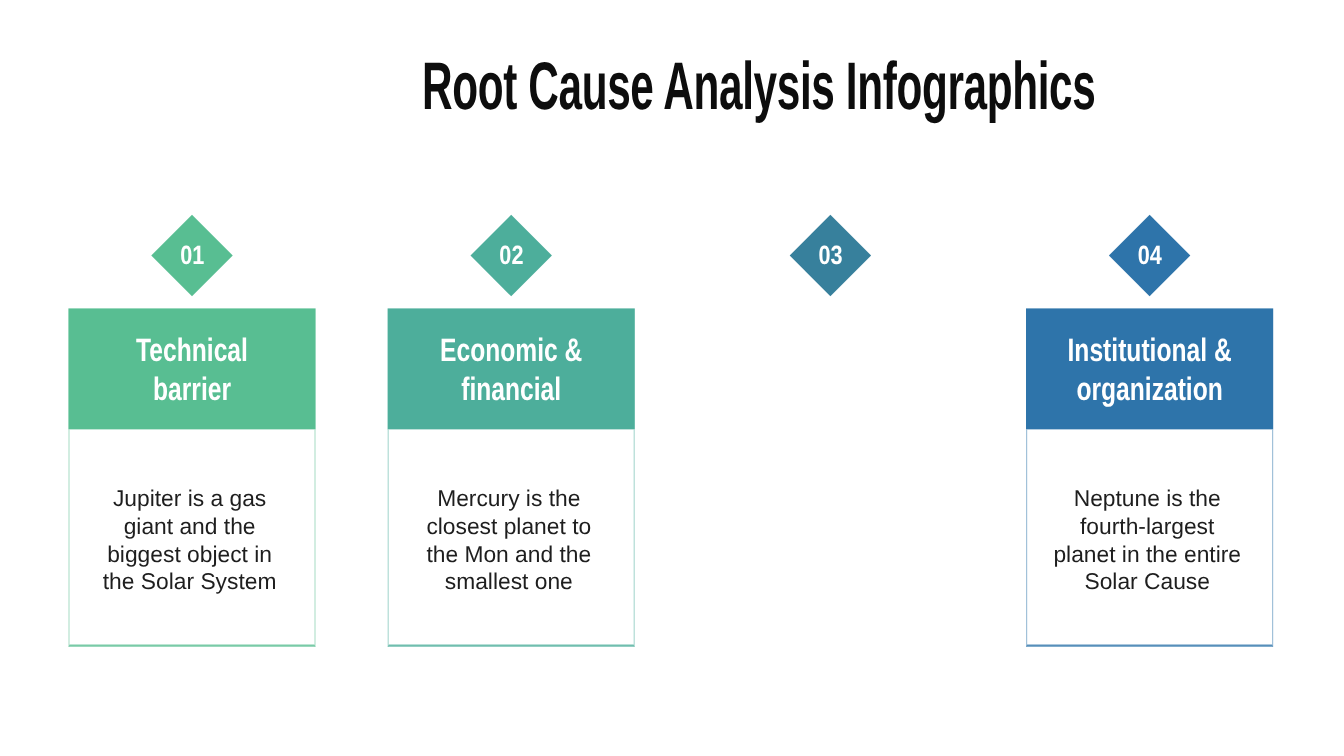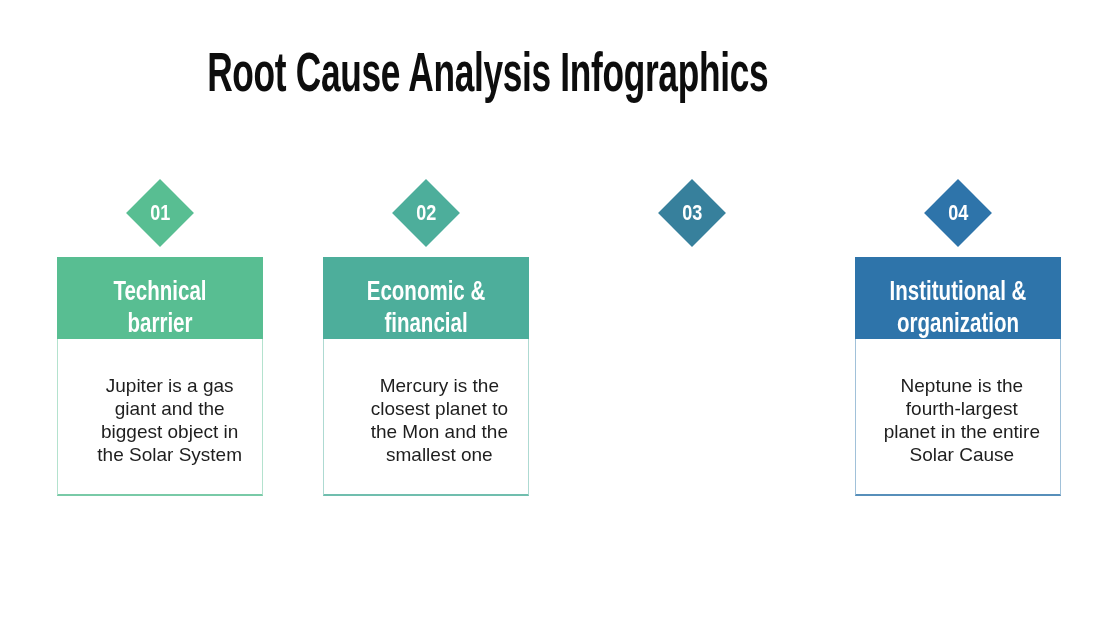--- a/index.html
+++ b/index.html
@@ -1,21 +1,21 @@
 <!DOCTYPE html>
 <html><head>
 <meta charset="utf-8">
 <style>
   * { margin:0; padding:0; box-sizing:border-box; }
   html,body { width:1120px; height:630px; }
   body { font-family:"Liberation Sans", sans-serif; background:#ffffff; overflow:hidden; }
 
   .slide { position:relative; width:1120px; height:630px; background:#ffffff; }
 
-  .title-wrap { position:absolute; top:39px; left:0; width:1120px; text-align:left; }
+  .title-wrap { position:absolute; top:39px; left:0; width:1120px; text-align:right; }
   .page-title {
     display:block; width:100%;
     font-size:56px; font-weight:700; color:#0d0d0d;
     white-space:nowrap;
     transform:scaleX(0.63); transform-origin:50% 50%;
     letter-spacing:-0.5px;
   }
 
   .cards-row {
     position:absolute; left:57px; top:179px;
@@ -30,37 +30,37 @@
     width:48px; height:48px; background:var(--accent);
     transform:rotate(45deg);
     display:flex; align-items:center; justify-content:center;
   }
   .diamond-number {
     transform:rotate(-45deg) scaleX(0.82);
     color:#ffffff; font-weight:700; font-size:22px; line-height:1;
   }
 
   .card-header {
-    width:100%; height:82px; background:var(--accent);
-    display:flex; align-items:flex-end; justify-content:center;
+    width:100%; height:101px; background:var(--accent);
+    display:flex; align-items:center; justify-content:center;
   }
   .card-heading {
     width:100%; text-align:center; color:#ffffff;
     font-size:27px; font-weight:700; line-height:32px;
     white-space:pre-line;
     transform:scaleX(0.76); transform-origin:50% 50%;
   }
 
   .card-body {
-    width:100%; height:157px; background:#ffffff;
+    width:100%; height:181px; background:#ffffff;
     border:1px solid var(--accent-border);
     border-top:none;
     border-bottom:2px solid var(--accent-strong);
-    display:flex; align-items:center; justify-content:flex-end;
-    padding:6px 20px 0 2px;
+    display:flex; align-items:center; justify-content:center;
+    padding:6px 6px 0 2px;
   }
   .card-description {
     text-align:center; color:#1e1e1e;
     font-size:19px; line-height:23px;
     white-space:pre-line;
   }
 </style>
 </head>
 <body>
 

